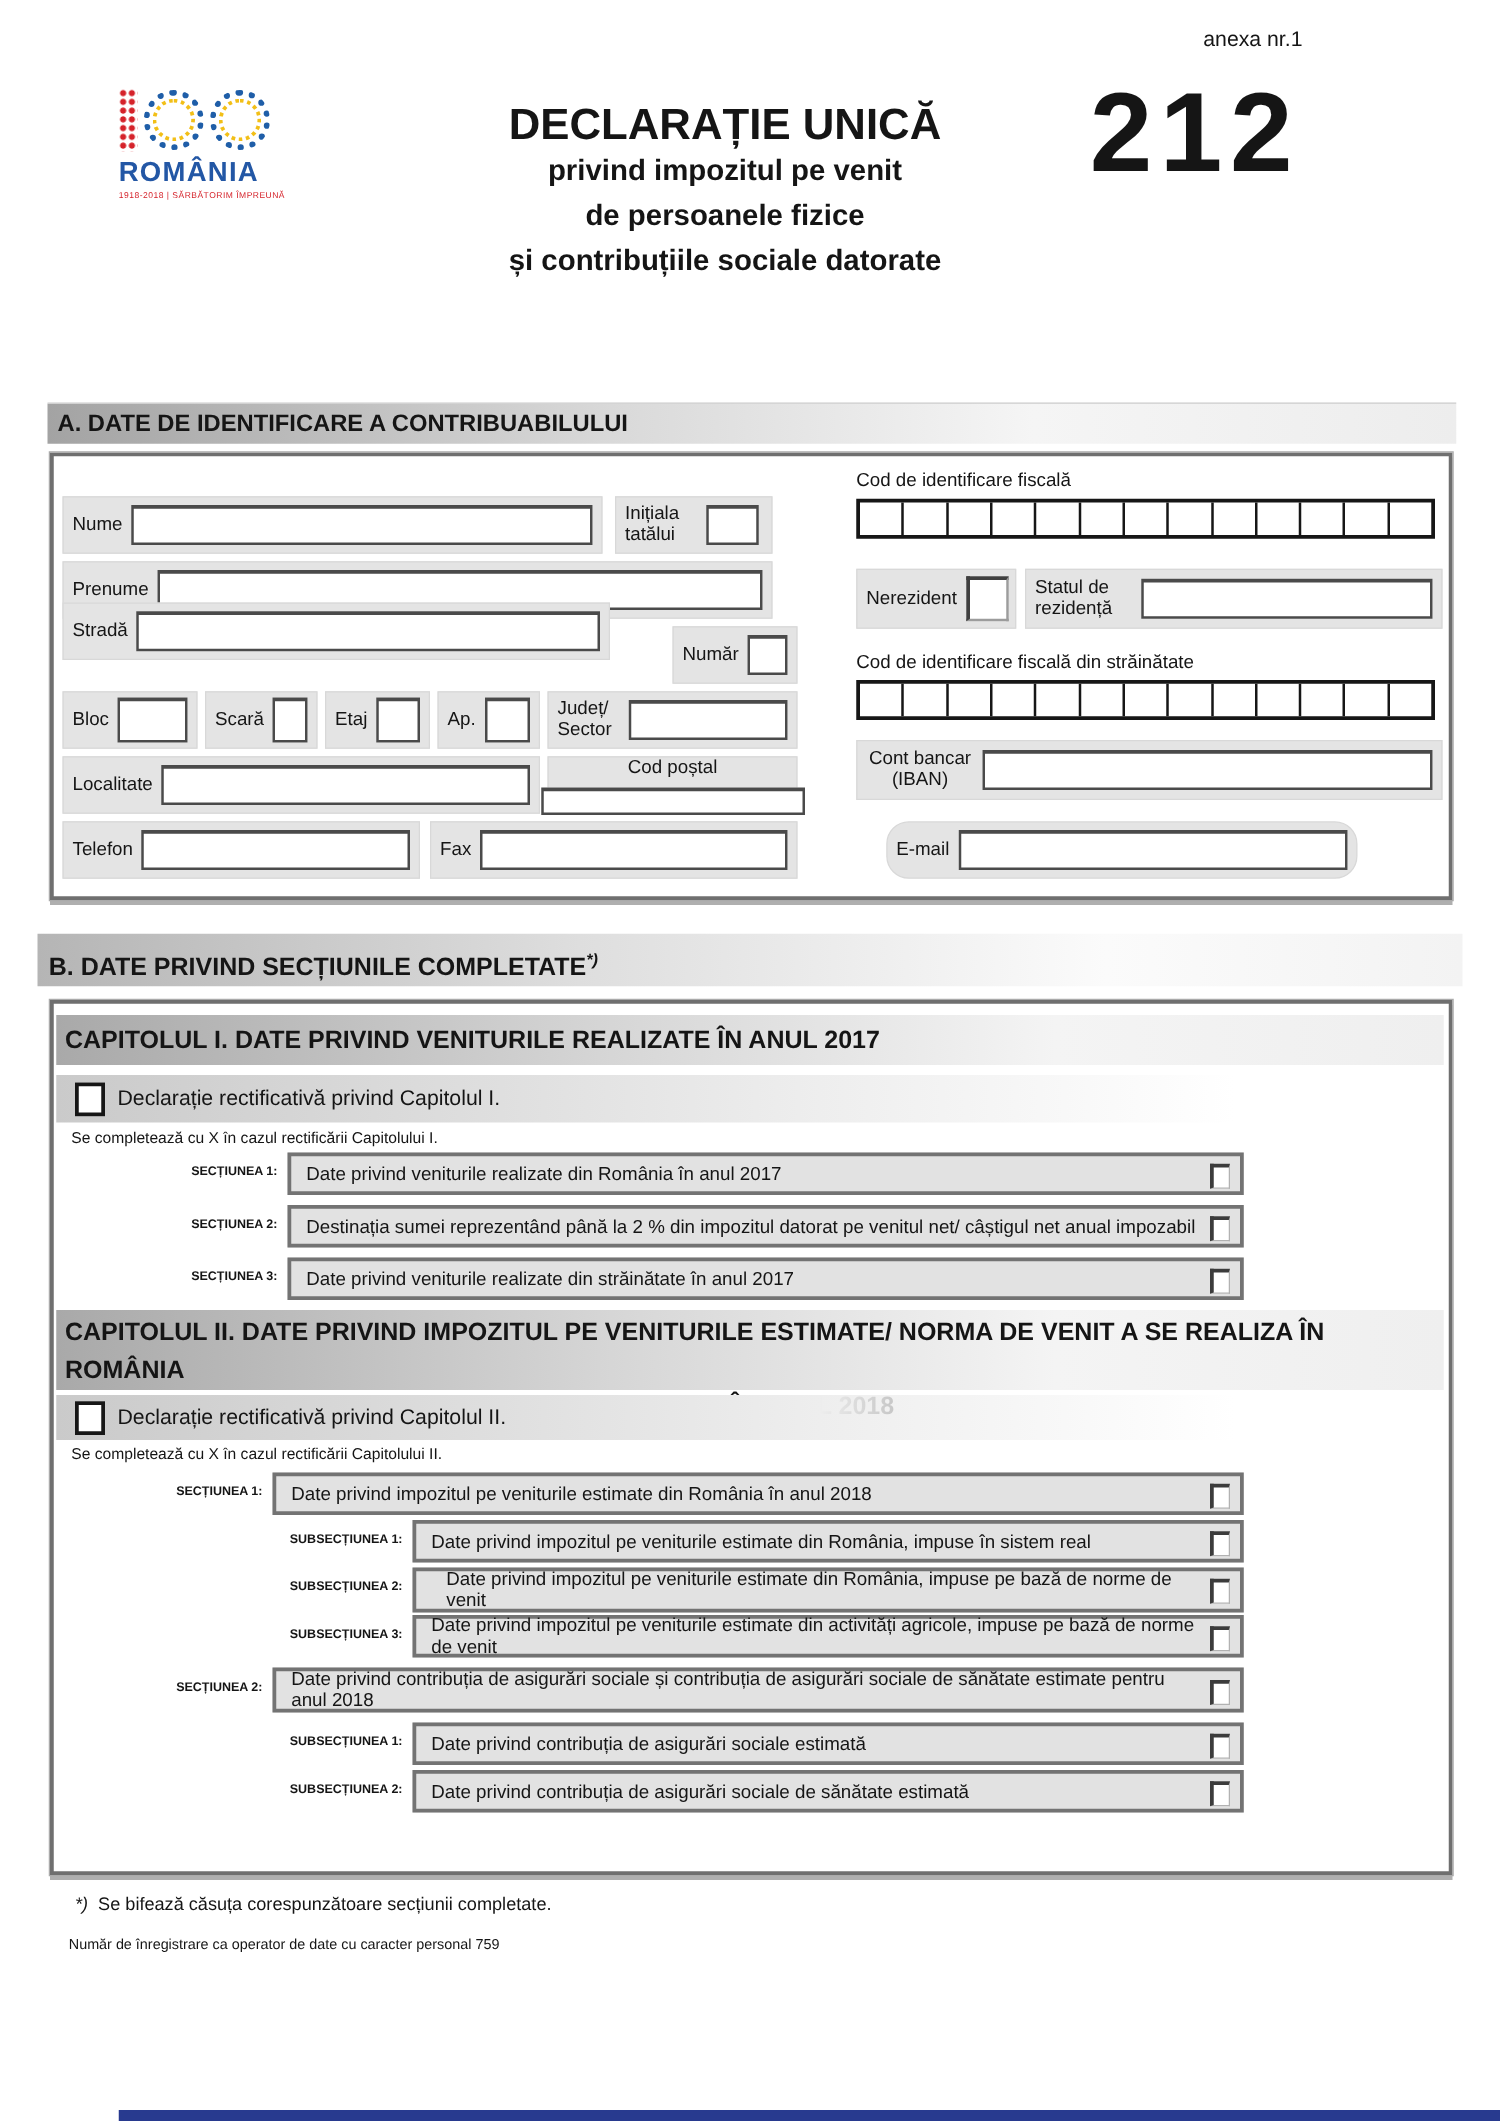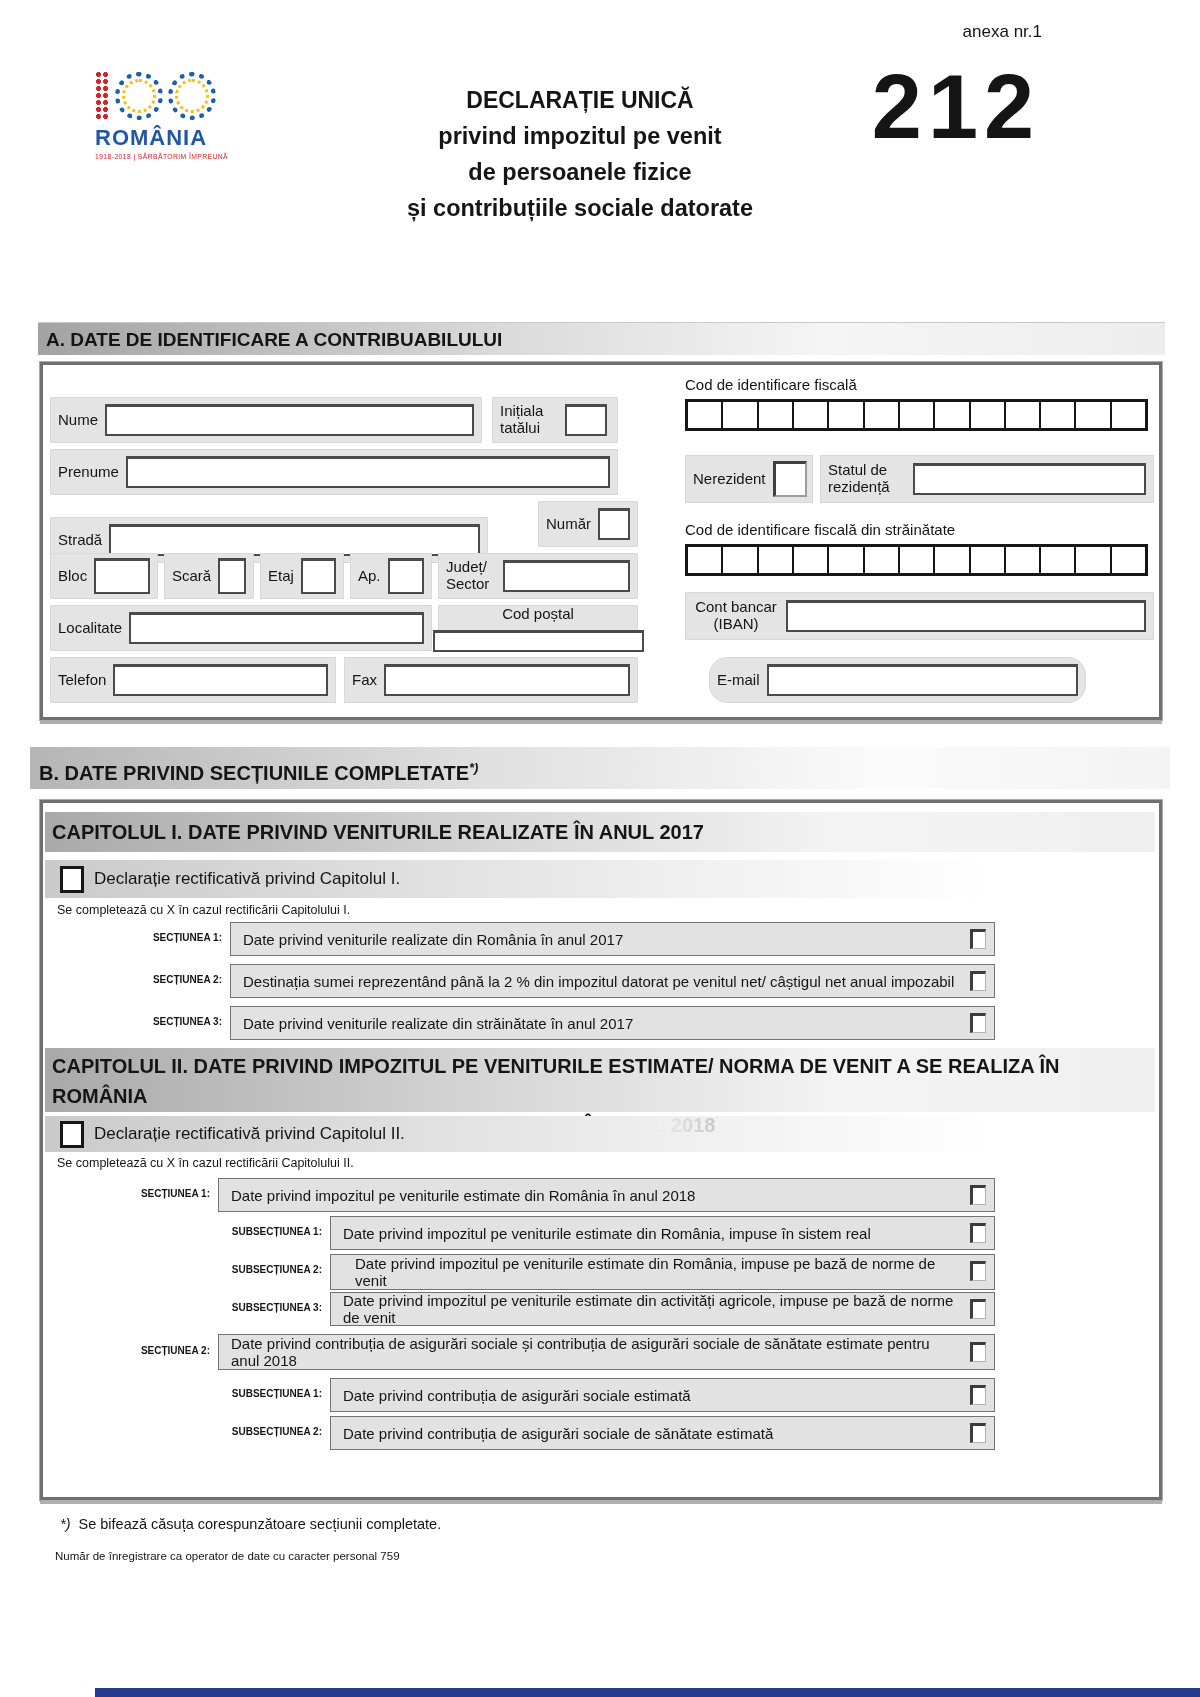--- a/index.html
+++ b/index.html
@@ -5,21 +5,21 @@
   html,body{margin:0;padding:0;}
   body{
     width:1200px;height:1697px;position:relative;background:#fff;
     font-family:"Liberation Sans", sans-serif;color:#151515;overflow:hidden;
   }
   .abs{position:absolute;}
   
   .annex{top:22px;right:158px;font-size:17px;}
   .form-number{top:62px;right:160px;font-size:90px;font-weight:bold;letter-spacing:6px;line-height:1;}
   .title{left:300px;top:82px;width:560px;text-align:center;font-weight:bold;}
-  .title .t1{font-size:23px;line-height:36px;}
+  .title .t1{font-size:35px;line-height:36px;}
   .title .t{font-size:23.5px;line-height:36px;}
   
   .logo{left:95px;top:70px;width:150px;}
   .logo-num{display:flex;align-items:center;gap:5px;height:52px;}
   .dot-one{width:15px;height:50px;background-image:radial-gradient(#d5222a 2.2px,transparent 2.7px);background-size:7px 7px;}
   .dot-o{width:48px;height:48px;border:5px dotted #1f5ea8;border-radius:50%;box-sizing:border-box;position:relative;}
   .dot-o::after{content:"";position:absolute;inset:2px;border:3px dotted #f2bf17;border-radius:50%;}
   .logo-country{font-size:22px;font-weight:bold;color:#2357a5;letter-spacing:1px;margin-top:3px;}
   .logo-tagline{font-size:6.8px;color:#d5222a;letter-spacing:.4px;white-space:nowrap;margin-top:2px;}
   
@@ -50,21 +50,21 @@
   .cgrid .cell:last-child{border-right:none;}
   .nrcb{width:34px;height:36px;background:#fff;border-top:3px solid #3f3f3f;border-left:3px solid #3f3f3f;border-right:2px solid #9c9c9c;border-bottom:2px solid #9c9c9c;box-sizing:border-box;flex:none;}
   
   .rect-row{position:absolute;display:flex;align-items:center;gap:10px;padding-left:15px;box-sizing:border-box;
     background:linear-gradient(90deg,#cacaca 0%,#eee 55%,rgba(255,255,255,0) 85%);}
   .rectcb{width:24px;height:27px;background:#fff;border:3px solid #161616;box-sizing:border-box;flex:none;}
   .rect-label{font-size:17px;}
   .small-note{position:absolute;font-size:12.5px;}
   
   .rowlabel{position:absolute;font-weight:bold;font-size:10px;text-align:right;}
-  .rowbar{position:absolute;background:#e2e2e2;border:1px solid #737373;display:flex;align-items:center;padding:0 34px 0 12px;box-sizing:border-box;font-size:15px;}
+  .rowbar{position:absolute;background:#e2e2e2;border:3px solid #737373;display:flex;align-items:center;padding:0 34px 0 12px;box-sizing:border-box;font-size:15px;}
   .rowcb{position:absolute;right:8px;top:6px;width:16px;height:20px;background:#fff;border-top:3px solid #3c3c3c;border-left:3px solid #3c3c3c;border-right:1px solid #b2b2b2;border-bottom:1px solid #b2b2b2;box-sizing:border-box;}
   
   .footnote{left:60px;top:1516px;font-size:14.5px;}
   .footnote .mk{font-style:italic;margin-right:8px;}
   .regnote{left:55px;top:1550px;font-size:11.5px;}
   .bottom-bar{left:95px;right:0;bottom:0;height:9px;background:#283a8f;}
 </style>
 </head>
 <body>
 
@@ -96,21 +96,21 @@
   <input class="fld" style="">
 </div>
 <div class="fgroup" style="left:492px;top:397px;width:126px;height:46px;">
   <span class="flabel" style="width:58px;">Inițiala tatălui</span>
   <input class="fld small" style="width: 42px;">
 </div>
 <div class="fgroup" style="left:50px;top:449px;width:568px;height:46px;">
   <span class="flabel">Prenume</span>
   <input class="fld" style="">
 </div>
-<div class="fgroup" style="left:50px;top:517px;width:438px;height:46px;">
+<div class="fgroup" style="left:50px;top:482px;width:438px;height:46px;">
   <span class="flabel">Stradă</span>
   <input class="fld" style="">
 </div>
 <div class="fgroup" style="left:538px;top:501px;width:100px;height:46px;">
   <span class="flabel">Număr</span>
   <input class="fld" style="">
 </div>
 <div class="fgroup" style="left:50px;top:553px;width:108px;height:46px;">
   <span class="flabel">Bloc</span>
   <input class="fld" style="height: 36px;">

